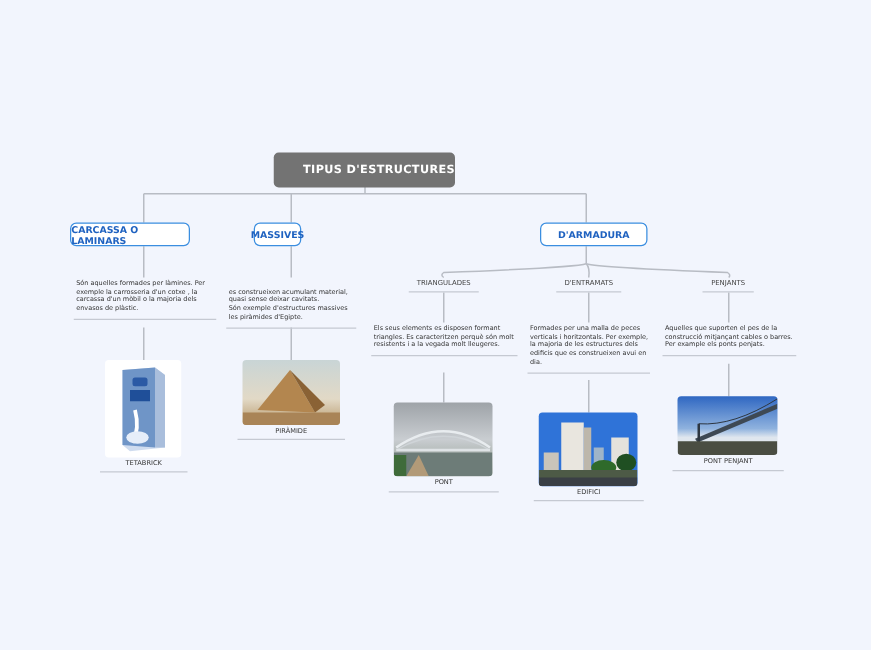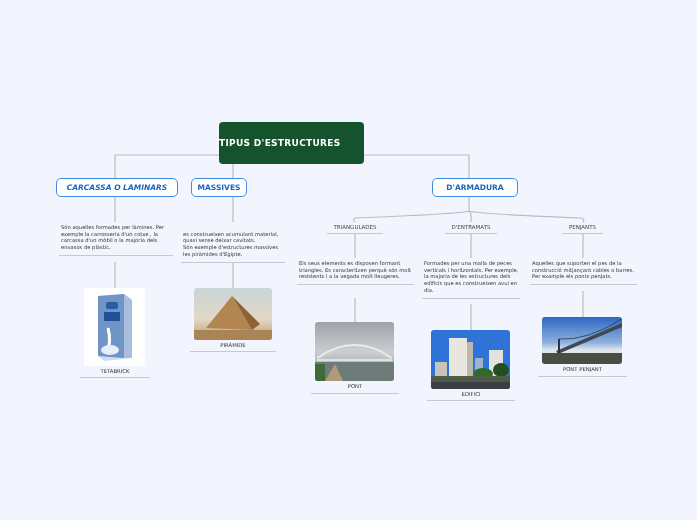--- a/index.html
+++ b/index.html
@@ -3,24 +3,24 @@
 <meta charset="utf-8">
 <style>
   html, body { margin:0; padding:0; }
   body {
     width:697px; height:520px; position:relative; overflow:hidden;
     background:#f2f5fd;
     font-family:"DejaVu Sans", sans-serif;
   }
   svg.lines { position:absolute; left:0; top:0; width:697px; height:520px; }
   .root {
-    position:absolute; left:219px; top:122px; width:145px; height:42px;
-    background:#14532d; border-radius:4px;
+    position:absolute; left:219px; top:122px; width:145px; height:28px;
+    background:#737373; border-radius:4px;
     color:#fff; font-weight:bold; font-size:9px; letter-spacing:0.3px;
-    display:flex; align-items:center; justify-content:flex-start;
+    display:flex; align-items:center; justify-content:flex-end;
   }
   .main {
     position:absolute; height:19px; background:#fff;
     border:1.5px solid #3b8ee0; border-radius:5px;
     color:#1f62c0; font-weight:bold; font-size:7.5px;
     display:flex; align-items:center; justify-content:center;
     box-sizing:border-box;
   }
   .sub {
     position:absolute; font-size:5.5px; color:#444; text-align:center;
@@ -71,24 +71,24 @@
     <path d="M355 298 V322"></path>
     <path d="M471 304 V330"></path>
     <path d="M583 291 V317"></path>
   </g>
 </svg>
 
 <div class="root">
   <span>TIPUS D'ESTRUCTURES</span>
 </div>
 
-<div class="main" style="left:56px; top:178px; width:122px;font-style:italic;">
+<div class="main" style="left:56px; top:178px; width:96px;">
   <span>CARCASSA O LAMINARS</span>
 </div>
-<div class="main" style="left:191px; top:178px; width:56px;">
+<div class="main" style="left:203px; top:178px; width:38px;">
   <span>MASSIVES</span>
 </div>
 <div class="main" style="left:432px; top:178px; width:86px;">
   <span>D'ARMADURA</span>
 </div>
 
 <div class="note" style="left:59px; top:224px; width:114px;">
   <span>Són aquelles formades per làmines. Per exemple la carrosseria d'un cotxe , la carcassa d'un mòbil o la majoria dels envasos de plàstic.</span>
 </div>
 <div class="note" style="left:181px; top:224px; width:104px; white-space:pre-line;">

